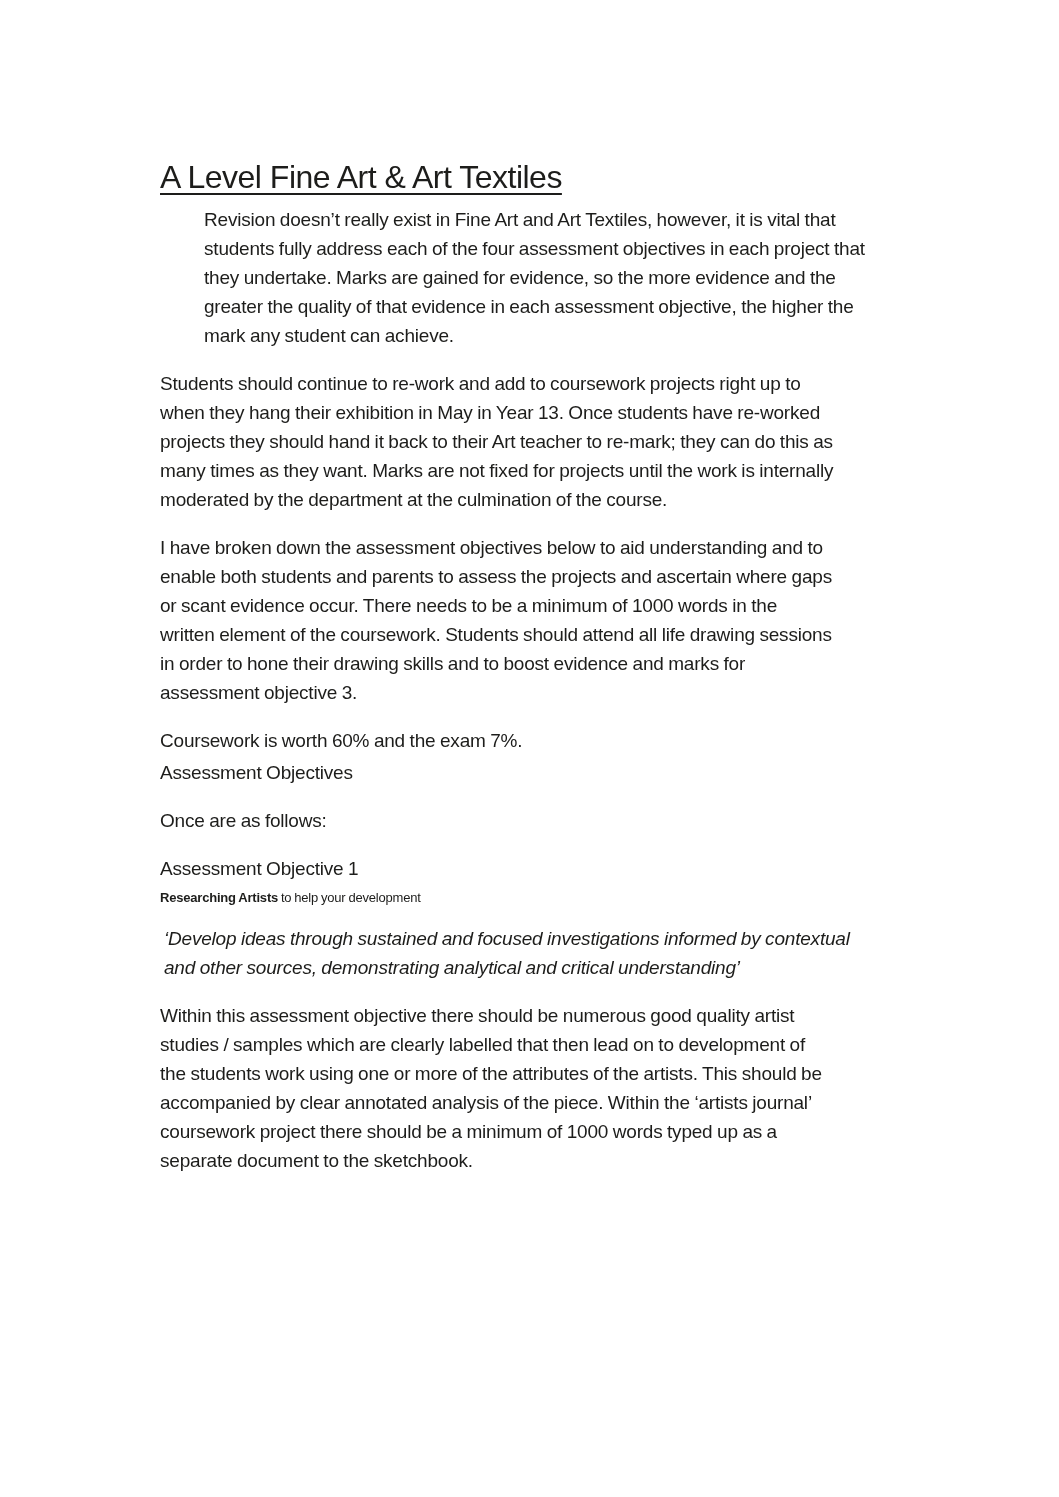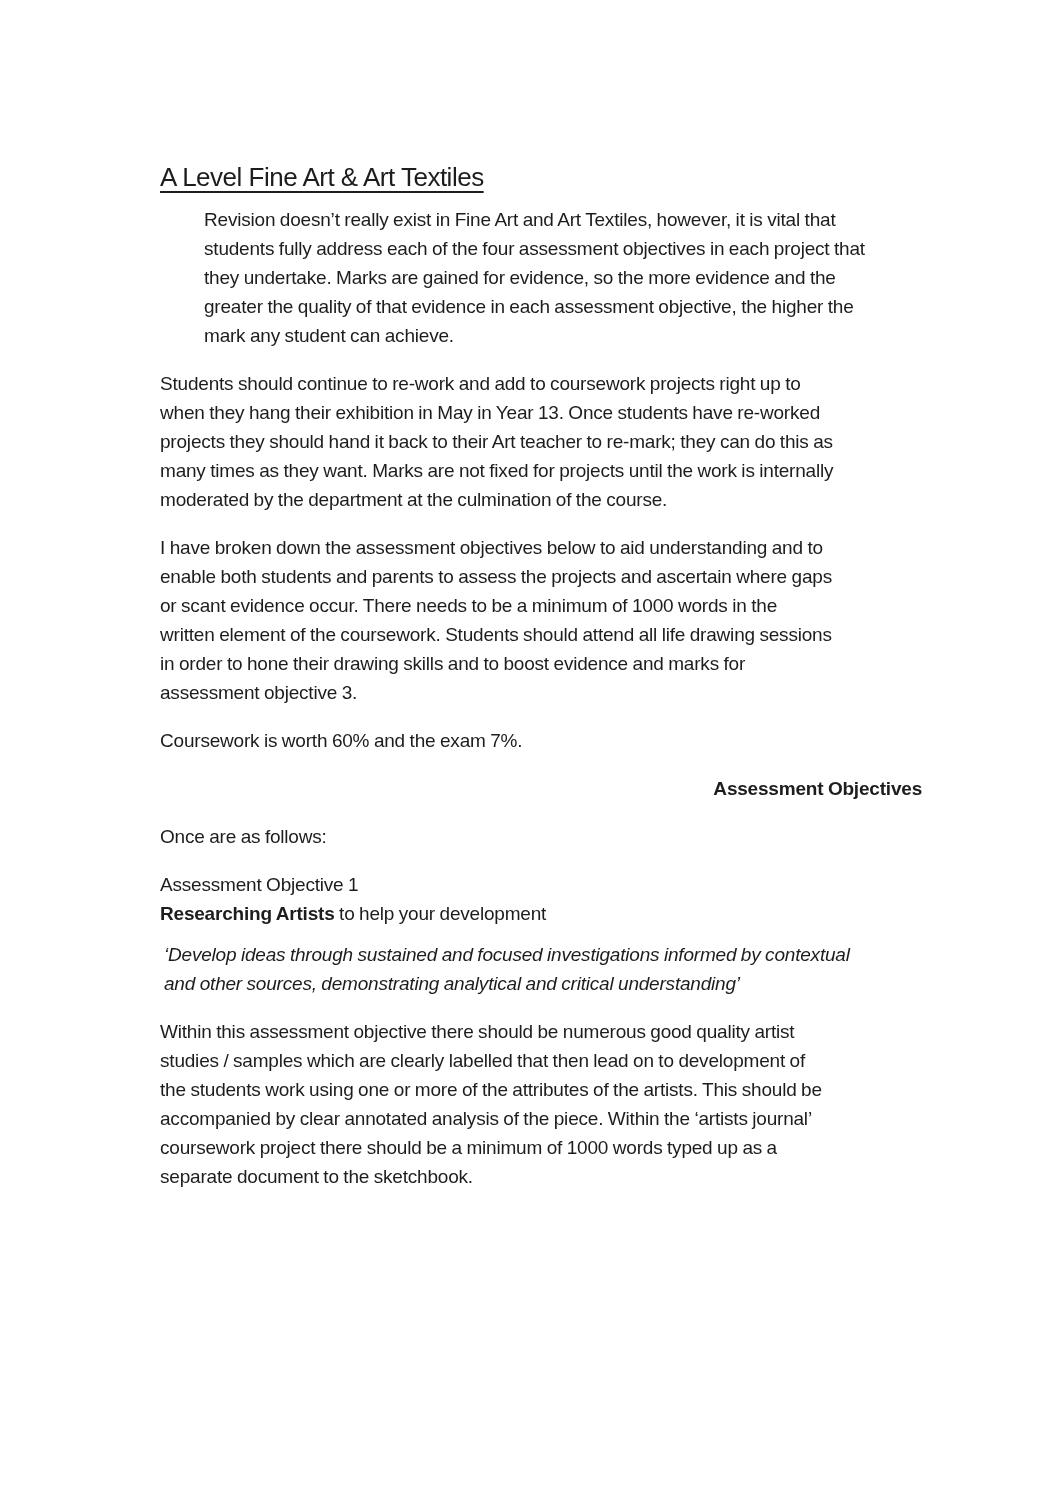--- a/index.html
+++ b/index.html
@@ -16,21 +16,21 @@
     font-family: "Liberation Sans", sans-serif;
     color: #1d1d1b;
   }
   .content {
     position: absolute;
     left: 160px;
     top: 161px;
     width: 762px;
   }
   .doc-title {
-    font-size: 26px;
+    font-size: 32px;
     font-weight: 400;
     line-height: 32px;
     letter-spacing: -0.5px;
     margin: 0;
     text-decoration: underline;
     text-decoration-thickness: 2px;
     text-underline-offset: 5px;
     color: #1d1d1b;
   }
   .para {
@@ -46,26 +46,25 @@
     margin-left: 44px;
   }
   .para.tight {
     margin-top: 0;
   }
   .section-heading {
     font-size: 19px;
     line-height: 29px;
     letter-spacing: -0.2px;
     word-spacing: -0.5px;
-    font-weight: 700;
-    margin: 19px 0 0 0;
-    text-align: right;
+    font-weight: 400;
+    margin: 3px 0 0 0;
   }
   .ao-title-line {
-    font-size: 19px;
+    font-size: 13px;
     line-height: 29px;
     letter-spacing: -0.2px;
     word-spacing: -0.5px;
     margin: 0;
   }
   .bold {
     font-weight: 700;
   }
   .quote {
     font-style: italic;

